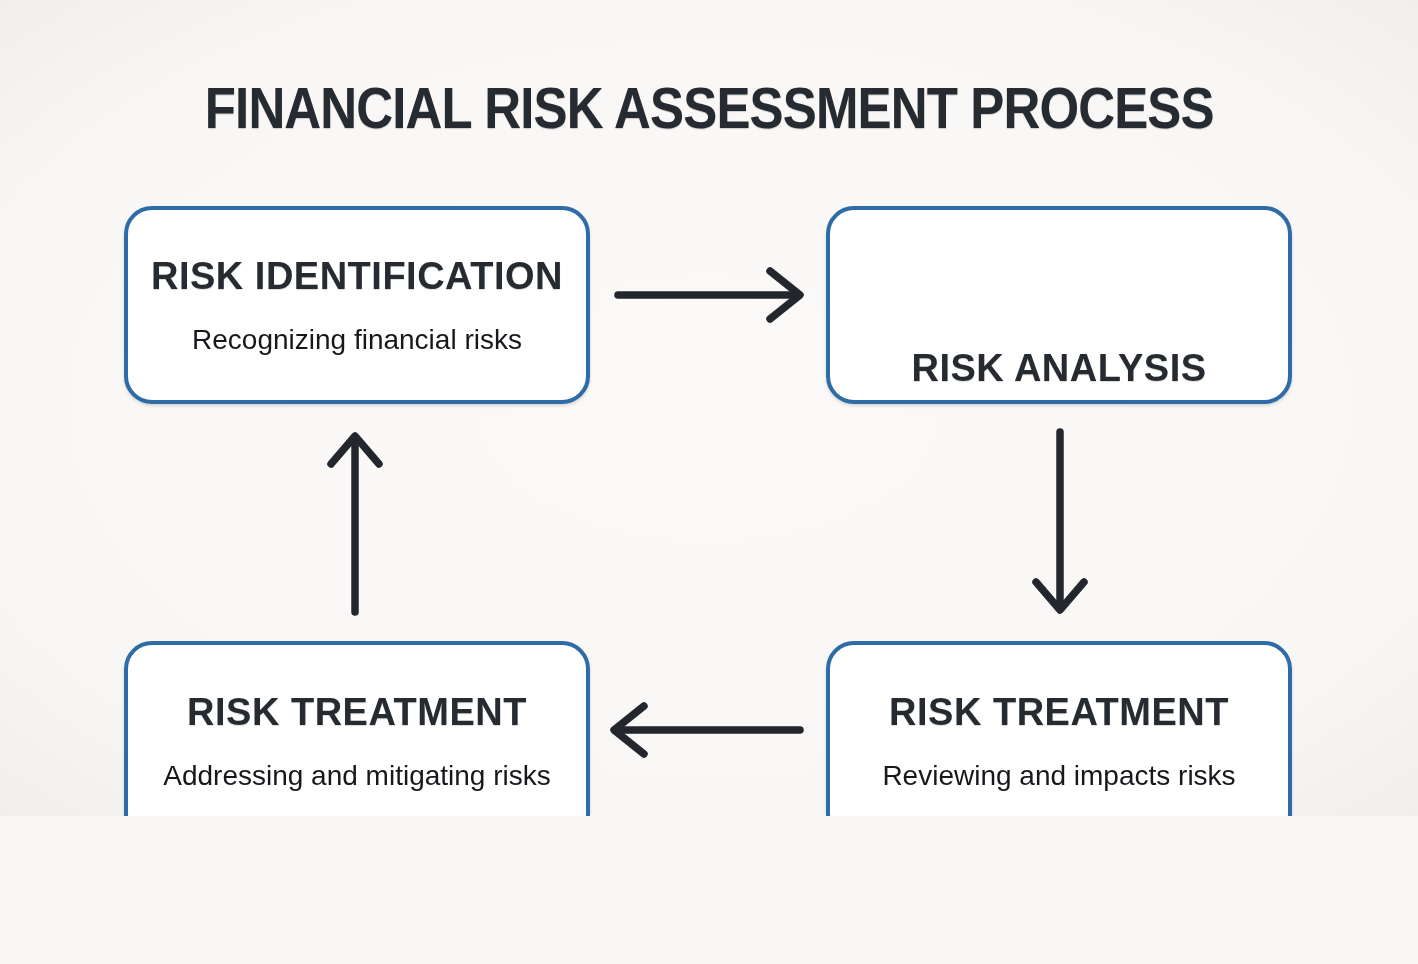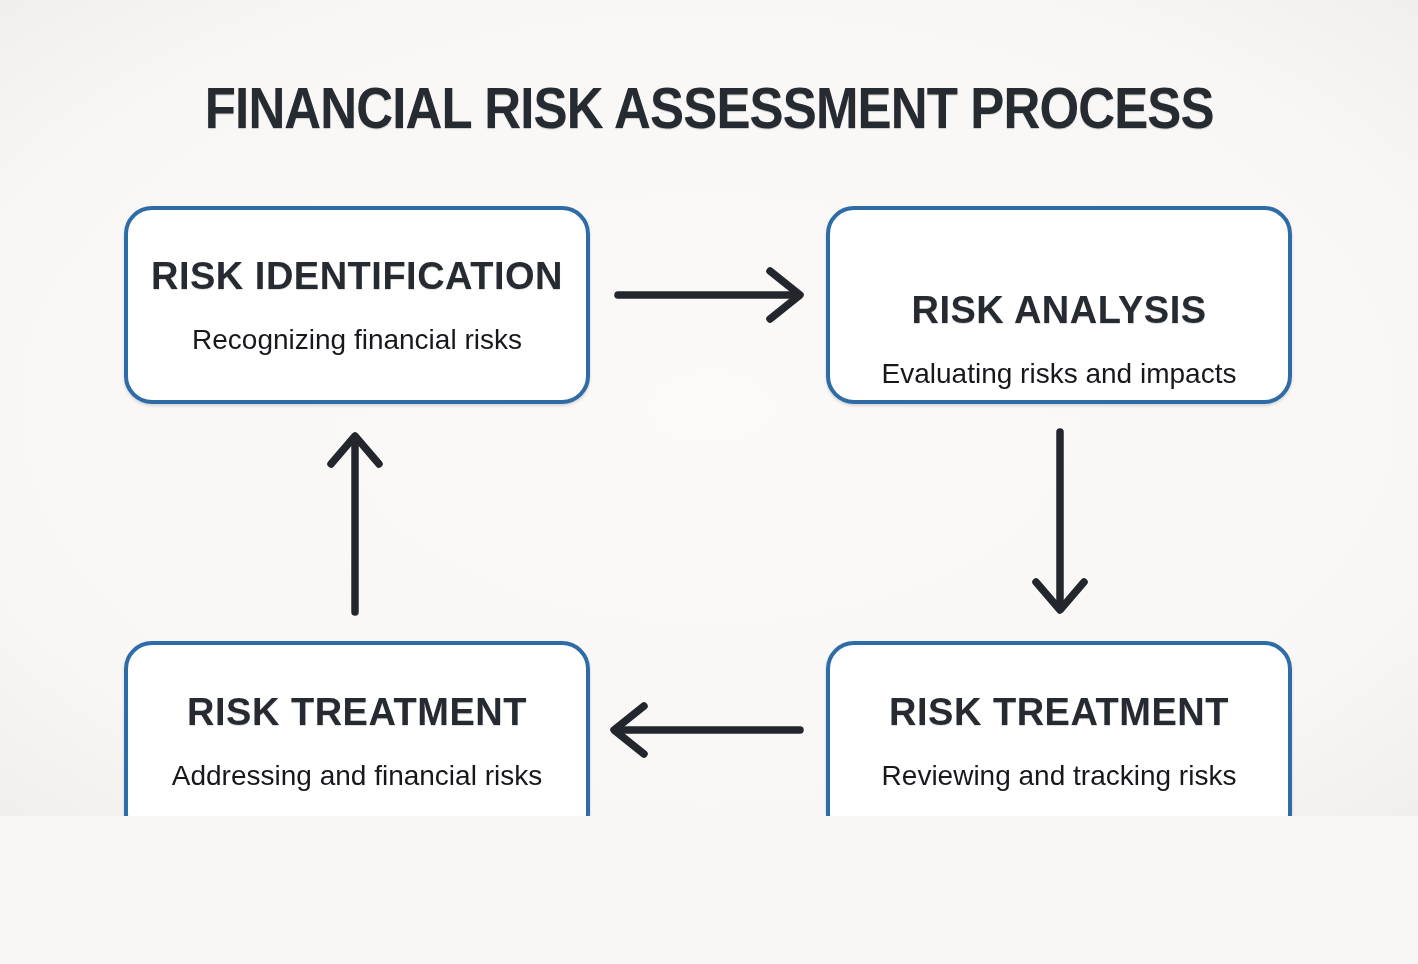--- a/index.html
+++ b/index.html
@@ -92,31 +92,30 @@
     <span class="squeeze">FINANCIAL RISK ASSESSMENT PROCESS</span>
   </div>
 
   <div class="node node-top-left">
     <div class="node-title">RISK IDENTIFICATION</div>
     <div class="node-subtitle">Recognizing financial risks</div>
   </div>
 
   <div class="node node-top-right">
     <div class="node-title">RISK ANALYSIS</div>
-    <div class="node-subtitle">Evaluating risks and impacts</div>
   </div>
 
   <div class="node node-bottom-right">
     <div class="node-title">RISK TREATMENT</div>
-    <div class="node-subtitle">Reviewing and tracking risks</div>
+    <div class="node-subtitle">Reviewing and impacts risks</div>
   </div>
 
   <div class="node node-bottom-left">
     <div class="node-title">RISK TREATMENT</div>
-    <div class="node-subtitle">Addressing and financial risks</div>
+    <div class="node-subtitle">Addressing and mitigating risks</div>
   </div>
 
   <svg class="arrow-layer" width="1418" height="964" viewBox="0 0 1418 964" fill="none" stroke="currentColor" stroke-width="7.5" stroke-linecap="round" stroke-linejoin="round">
     <g>
       <path d="M618 295 H 796"></path>
       <path d="M770 271 L 800 295 L 770 319"></path>
     </g>
     <g>
       <path d="M1060 432 V 608"></path>
       <path d="M1036 582 L 1060 610 L 1084 582"></path>

